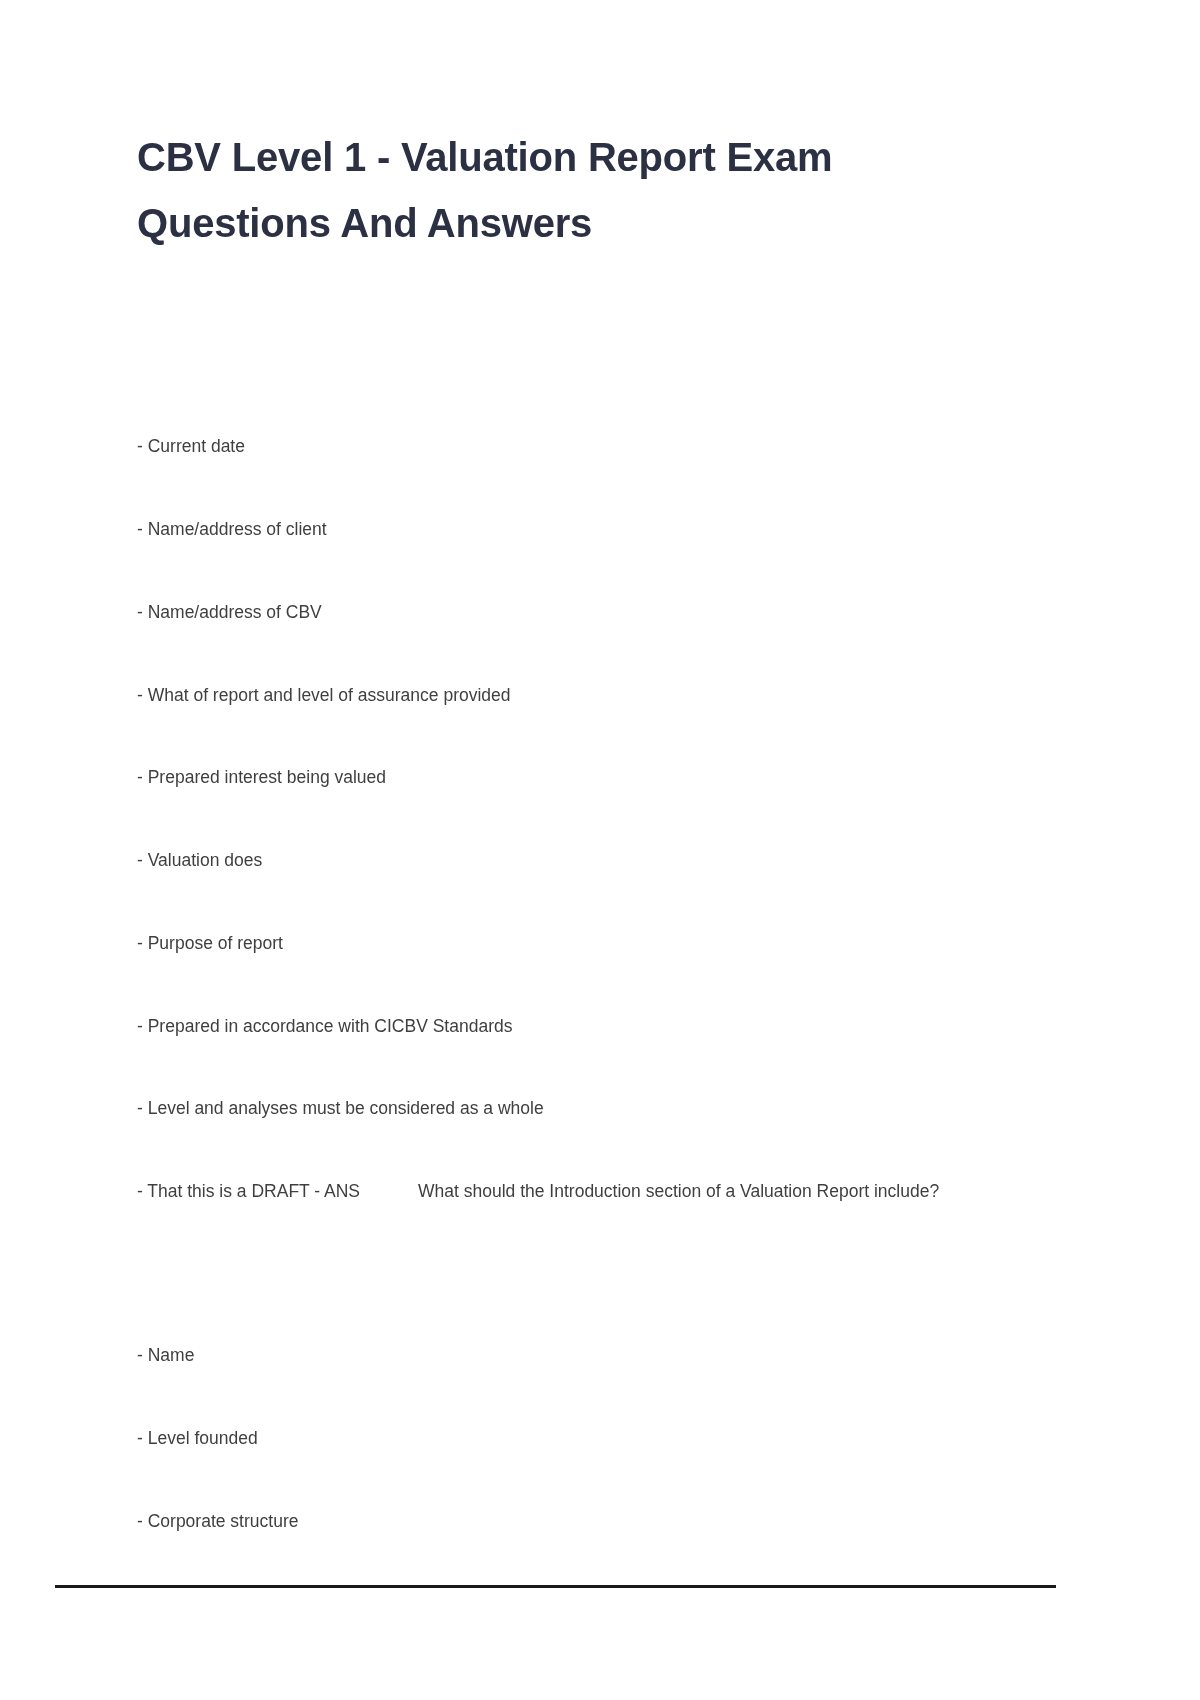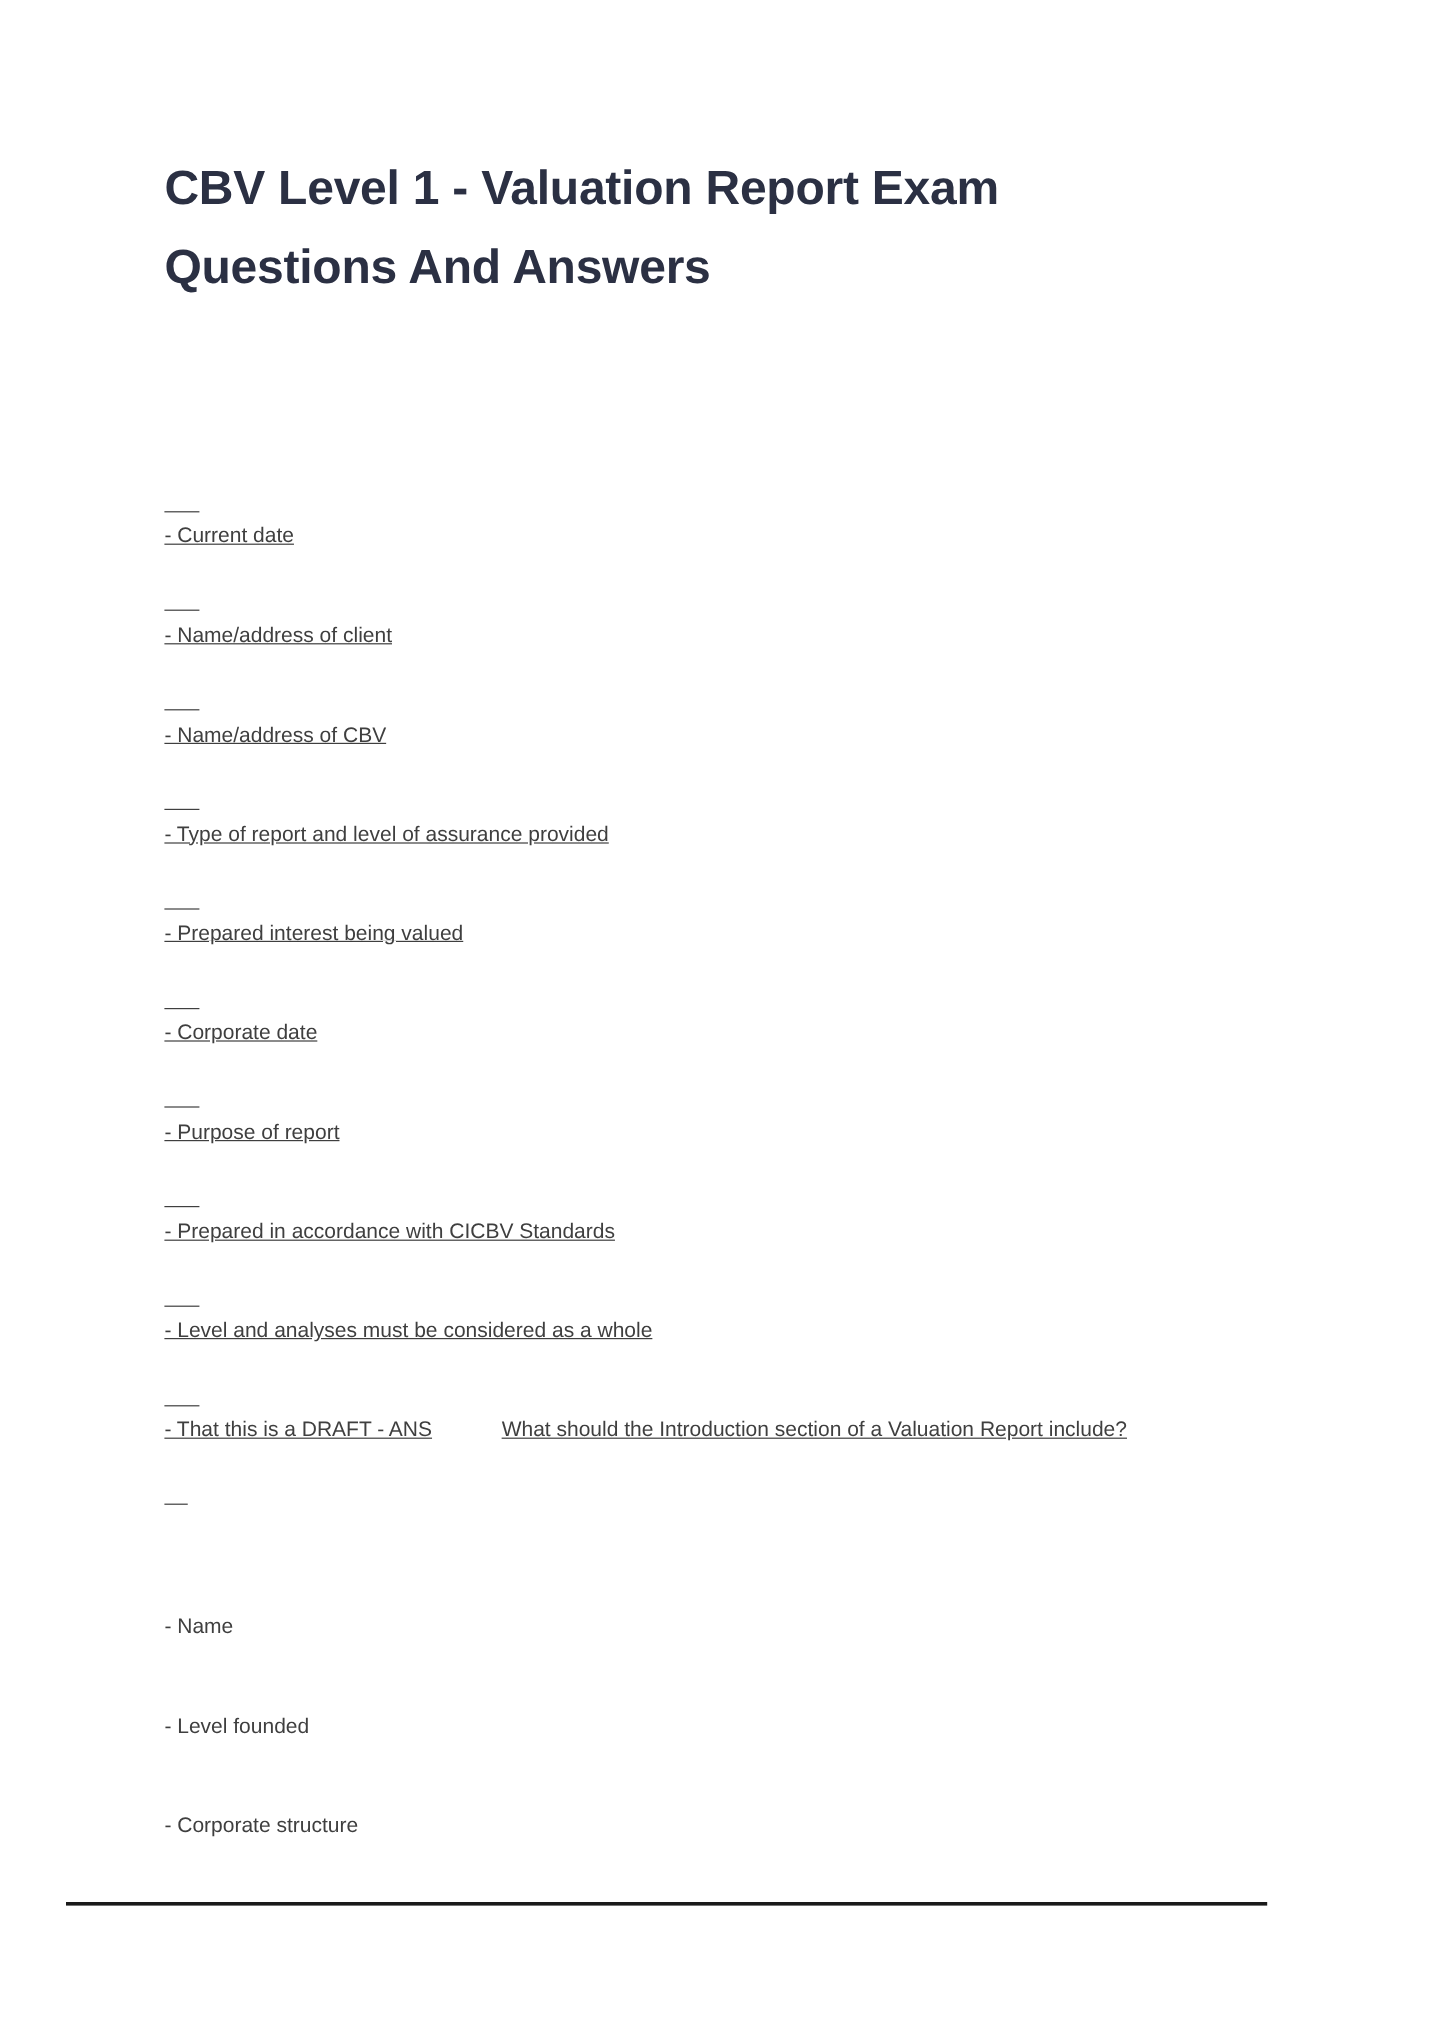--- a/index.html
+++ b/index.html
@@ -40,21 +40,21 @@
     letter-spacing: -0.2px;
     width: 820px;
   }
   .body-block {
     color: #3f3f3f;
     font-size: 17.5px;
     line-height: 27.6px;
     white-space: pre-wrap;
     font-weight: normal;
   }
-  #block-intro-list { margin-top: 122px; text-decoration: underline; }
+  #block-intro-list { margin-top: 122px; }
   #block-company-list { margin-top: 26px; }
 
   .body-block .line {
     display: block;
     min-height: 27.6px;
   }
   .wrapline {
     display: block;
     width: 845px;
   }
@@ -77,23 +77,23 @@
 <div class="page">
 
   <div class="content">
 
     <h1 class="doc-title">CBV Level 1 - Valuation Report Exam Questions And Answers</h1>
 
     <div class="body-block" id="block-intro-list">
       <span class="line">- Current date</span>
       <span class="line">- Name/address of client</span>
       <span class="line">- Name/address of CBV</span>
-      <span class="line">- Type of report and level of assurance provided</span>
+      <span class="line">- What of report and level of assurance provided</span>
       <span class="line">- Prepared interest being valued</span>
-      <span class="line">- Corporate date</span>
+      <span class="line">- Valuation does</span>
       <span class="line">- Purpose of report</span>
       <span class="line">- Prepared in accordance with CICBV Standards</span>
       <span class="line">- Level and analyses must be considered as a whole</span>
       <span class="wrapline"><span>- That this is a DRAFT - ANS</span><span class="gap-tab"></span><span>What should the Introduction section of a Valuation Report include?</span></span>
     </div>
 
     <div class="body-block" id="block-company-list">
       <span class="line">- Name</span>
       <span class="line">- Level founded</span>
       <span class="line">- Corporate structure</span>

